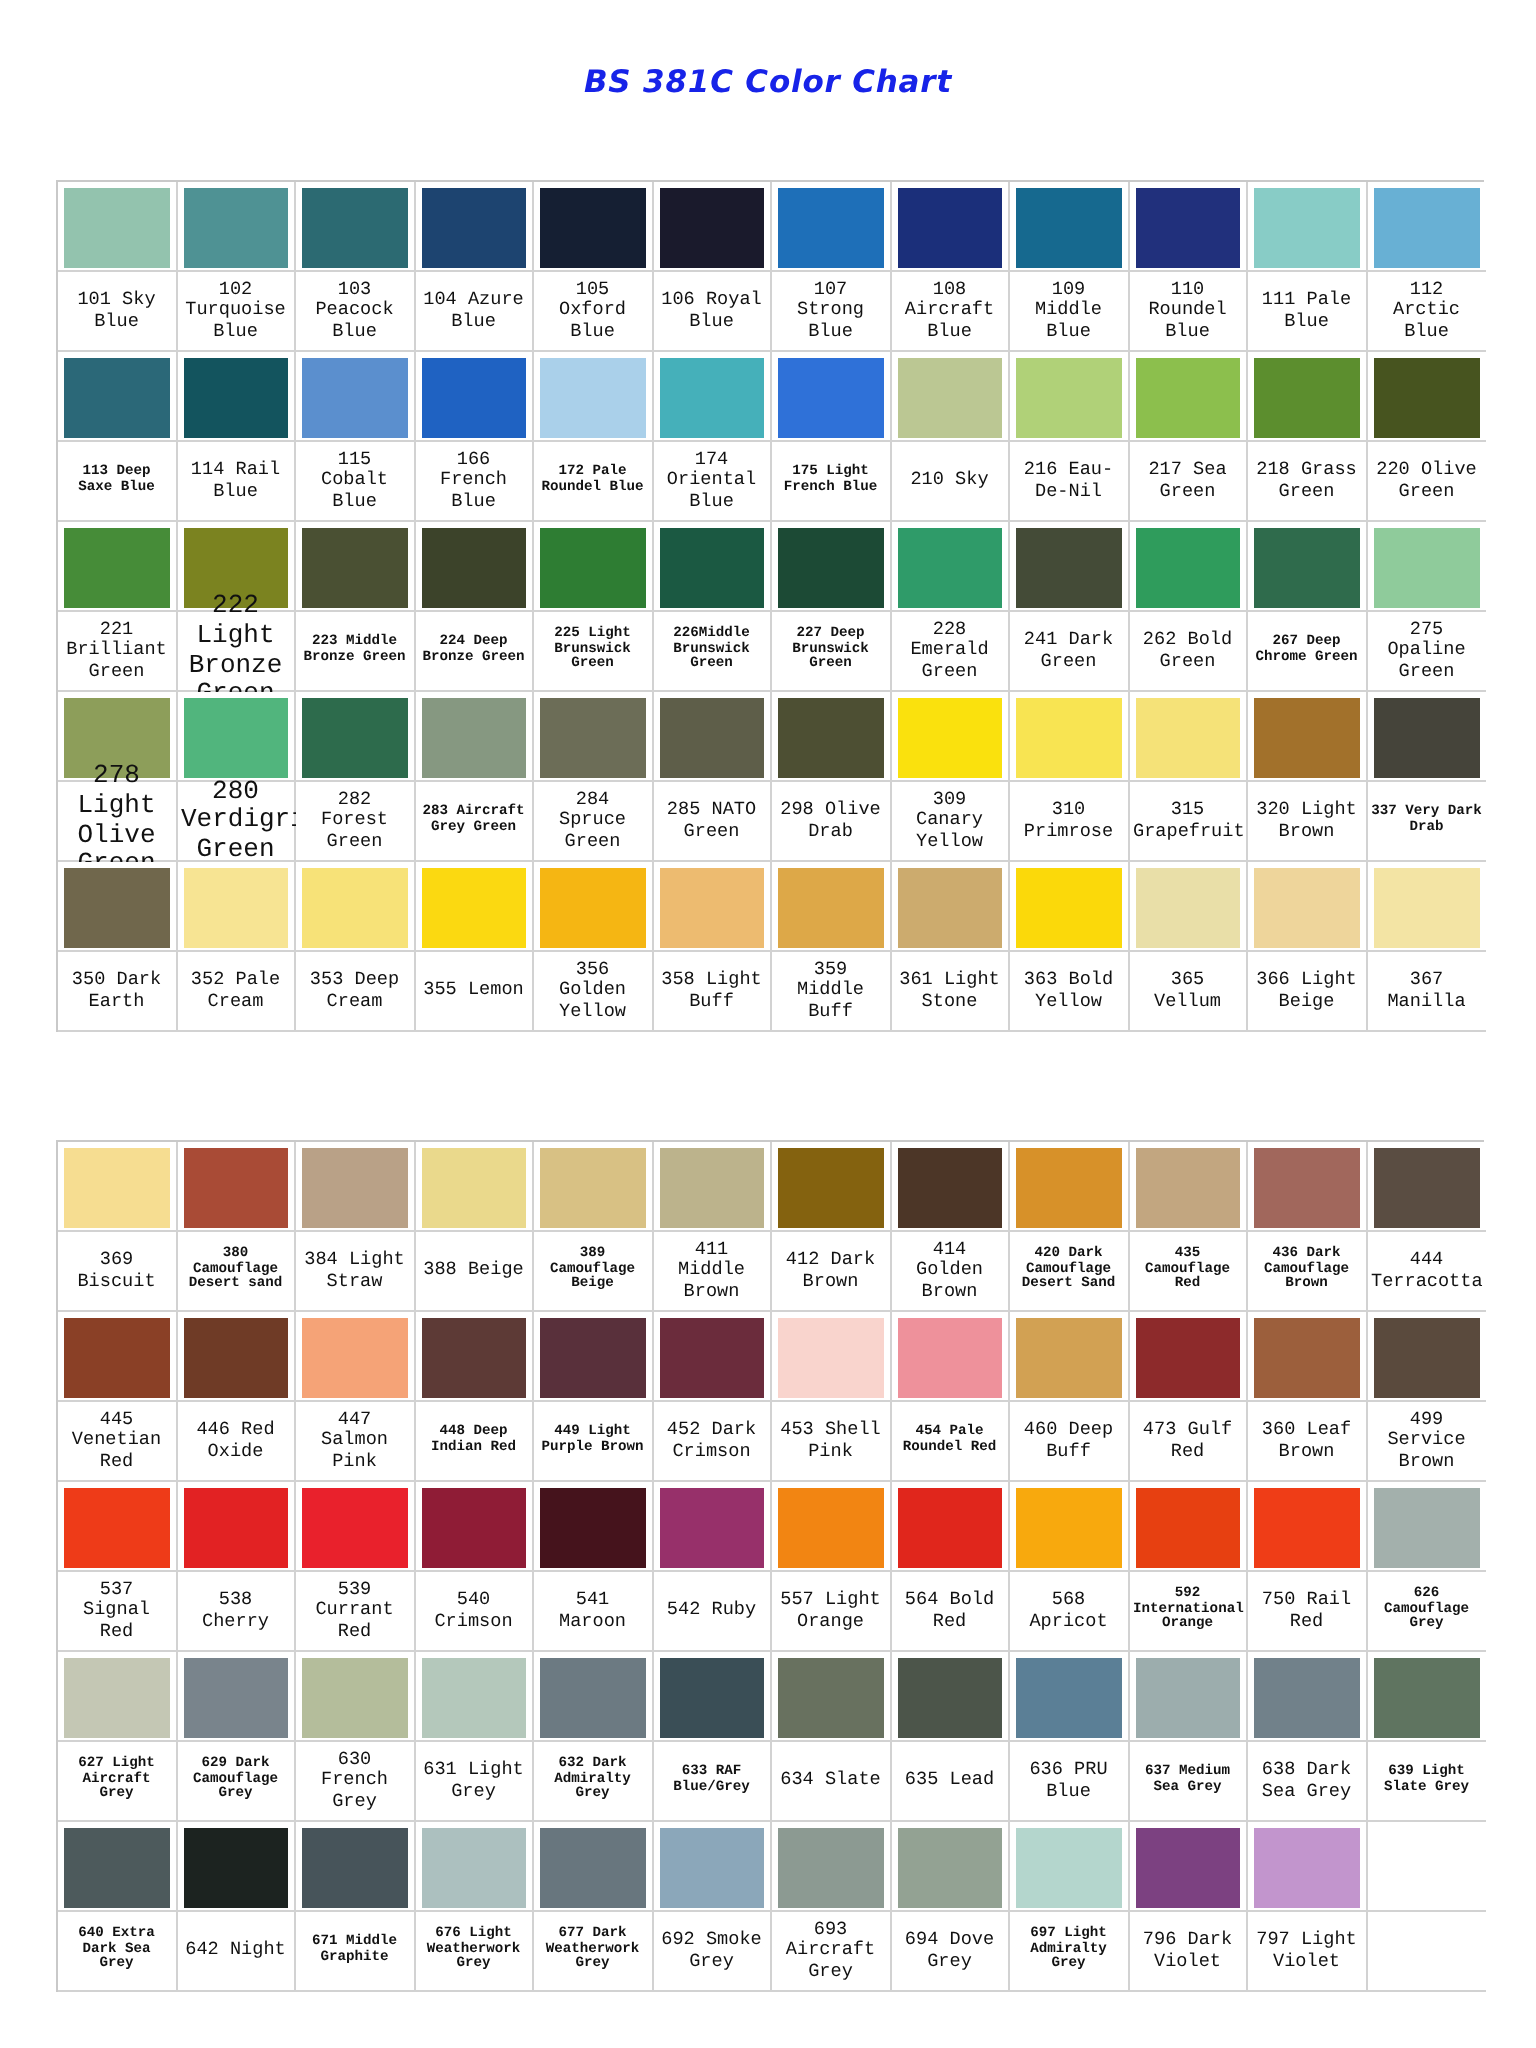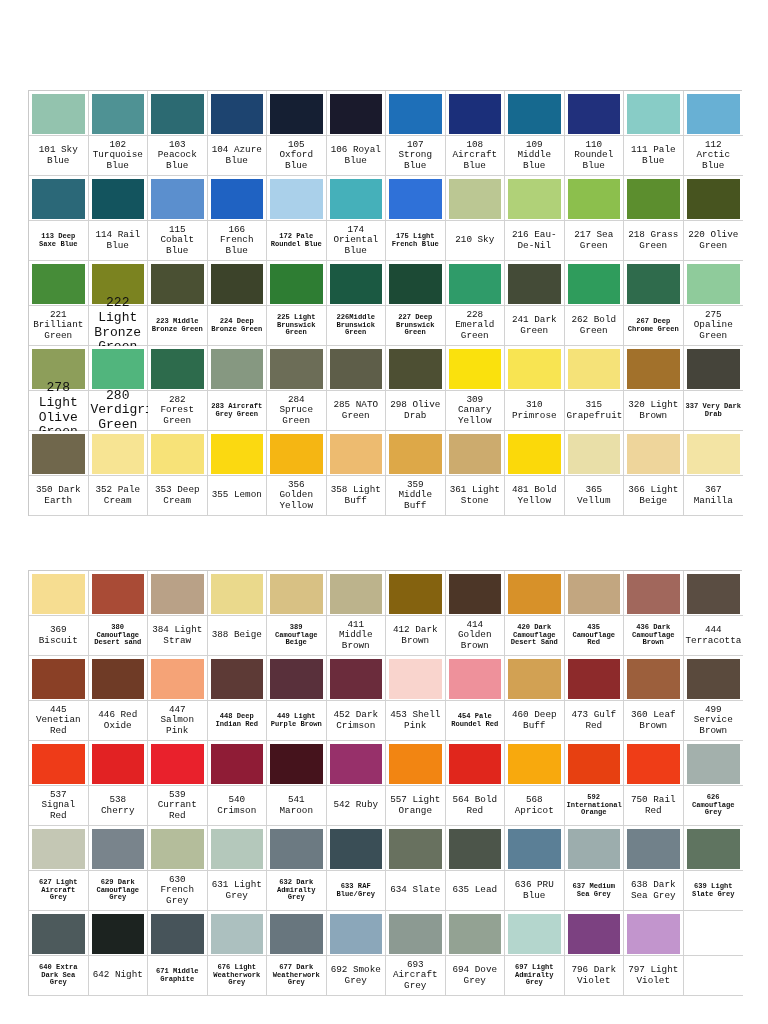--- a/index.html
+++ b/index.html
@@ -86,20 +86,21 @@
   .sz-lg { font-size: 9.3px; }
   .sz-md { font-size: 13px; }
   .sz-sm { font-size: 7.1px; font-weight: bold; }
   .empty-cell { background: #ffffff; }
 </style>
 </head>
 <body>
 
 <div id="page">
 
+  <h1 class="page-title">BS 381C Color Chart</h1>
 
   <div class="chart-block" id="block-1">
       <div class="color-row swatch-row">
         <div class="cell swatch-cell">
           <span class="swatch" style="background: rgb(147, 195, 174);"></span>
         </div>
         <div class="cell swatch-cell">
           <span class="swatch" style="background: rgb(79, 146, 148);"></span>
         </div>
         <div class="cell swatch-cell">
@@ -456,21 +457,21 @@
         <div class="cell label-cell">
           <span class="lbl sz-lg">358 Light Buff</span>
         </div>
         <div class="cell label-cell">
           <span class="lbl sz-lg">359 Middle Buff</span>
         </div>
         <div class="cell label-cell">
           <span class="lbl sz-lg">361 Light Stone</span>
         </div>
         <div class="cell label-cell">
-          <span class="lbl sz-lg">481 Bold Yellow</span>
+          <span class="lbl sz-lg">363 Bold Yellow</span>
         </div>
         <div class="cell label-cell">
           <span class="lbl sz-lg">365 Vellum</span>
         </div>
         <div class="cell label-cell">
           <span class="lbl sz-lg">366 Light Beige</span>
         </div>
         <div class="cell label-cell">
           <span class="lbl sz-lg">367 Manilla</span>
         </div>

